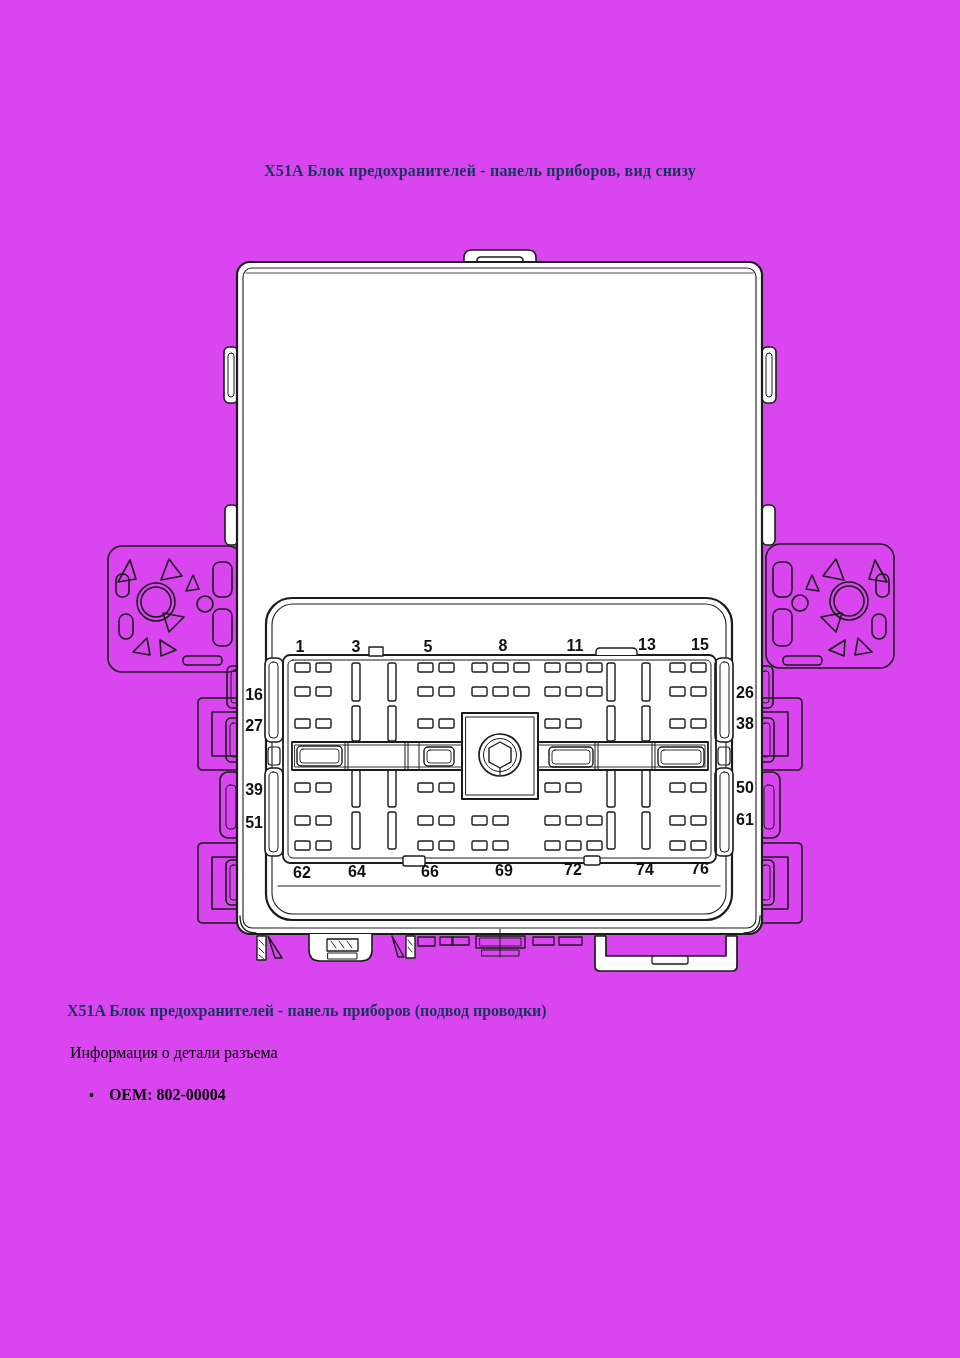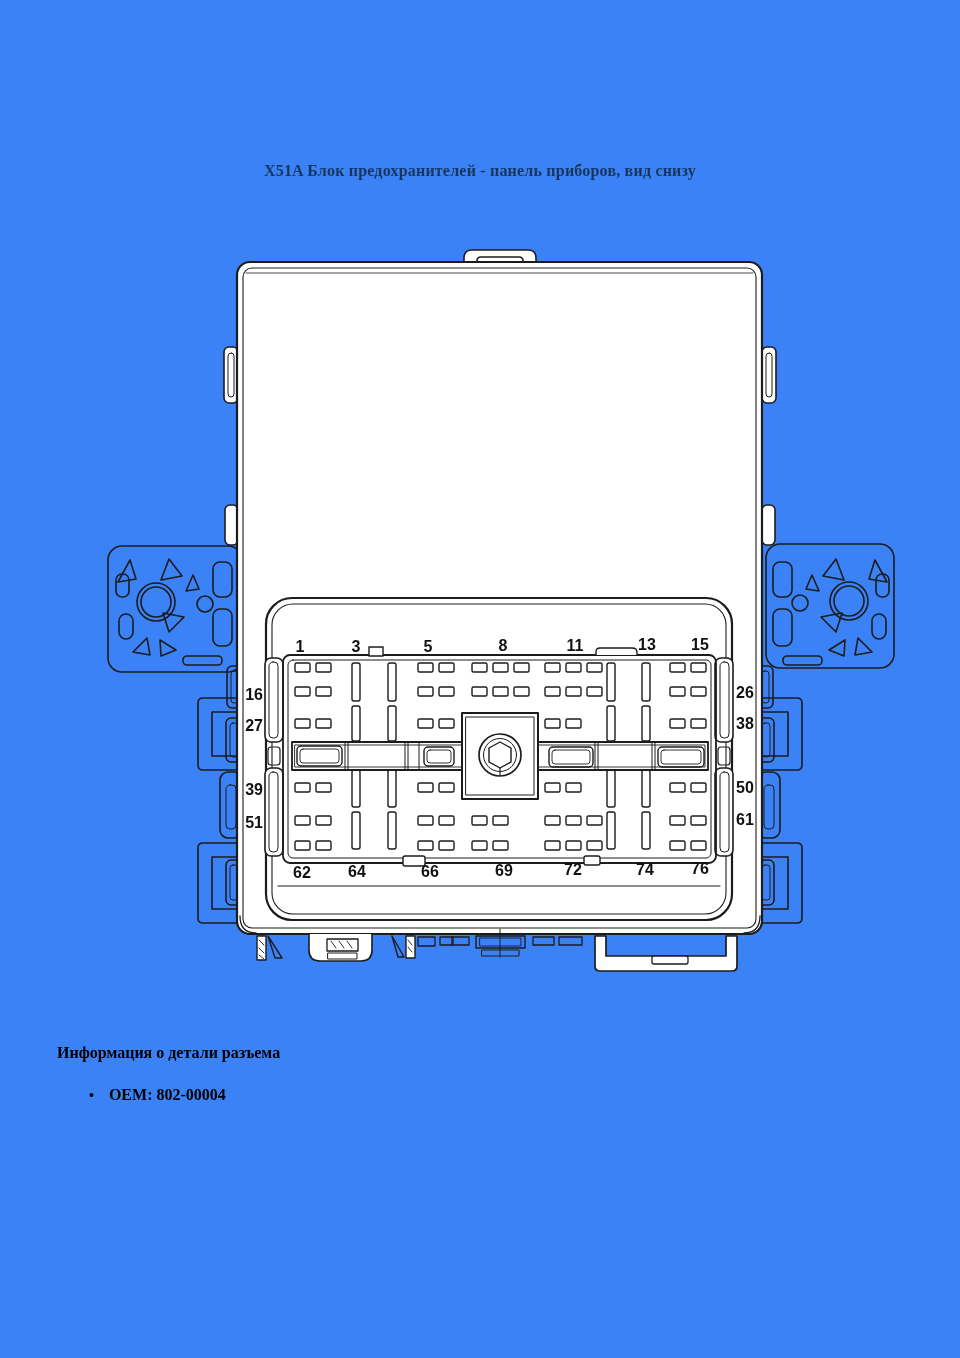--- a/index.html
+++ b/index.html
@@ -1,30 +1,30 @@
 <!DOCTYPE html>
 <html><head>
 <meta charset="utf-8">
 <style>
   html,body { margin:0; padding:0; background:#ffffff; }
   .page {
-    position:relative; width:960px; height:1358px; background:#3b82f6;
+    position:relative; width:960px; height:1358px; background:#d946ef;
     font-family:"Liberation Serif", serif; overflow:hidden;
   }
   .doc-title {
     position:absolute; top:162px; left:0; width:960px; text-align:center;
     font-weight:bold; font-size:16px; color:#17365d; letter-spacing:0.2px;
   }
   .section-heading {
     position:absolute; top:1002px; left:67px;
     font-weight:bold; font-size:16px; color:#17365d;
   }
   .sub-heading {
-    position:absolute; top:1044px; left:57px;
-    font-weight:bold; font-size:16px; color:#000;
+    position:absolute; top:1044px; left:70px;
+    font-weight:normal; font-size:16px; color:#000;
   }
   .bullet-line {
     position:absolute; top:1086px; left:89px; display:flex; align-items:baseline;
     font-weight:bold; font-size:16px; color:#000;
   }
   .bullet-glyph { margin-right:15px; font-size:14px; }
   svg.diagram { position:absolute; top:0; left:0; }
   .lineart { stroke:#1c1c1c; fill:none; stroke-linejoin:round; stroke-linecap:round; }
   .pin-label {
     font-family:"Liberation Sans", sans-serif; font-weight:700; font-size:16px;
@@ -298,19 +298,20 @@
         <text x="263" y="828" text-anchor="end">51</text>
 
         <text x="736" y="698" text-anchor="start">26</text>
         <text x="736" y="729" text-anchor="start">38</text>
         <text x="736" y="793" text-anchor="start">50</text>
         <text x="736" y="825" text-anchor="start">61</text>
       </g>
     </g>
   </svg>
 
+  <div class="section-heading">X51A Блок предохранителей - панель приборов (подвод проводки)</div>
   <div class="sub-heading">Информация о детали разъема</div>
   <div class="bullet-line">
     <span class="bullet-glyph">•</span>
     <span>OEM: 802-00004</span>
   </div>
 
 </div>
 
 </body></html>

